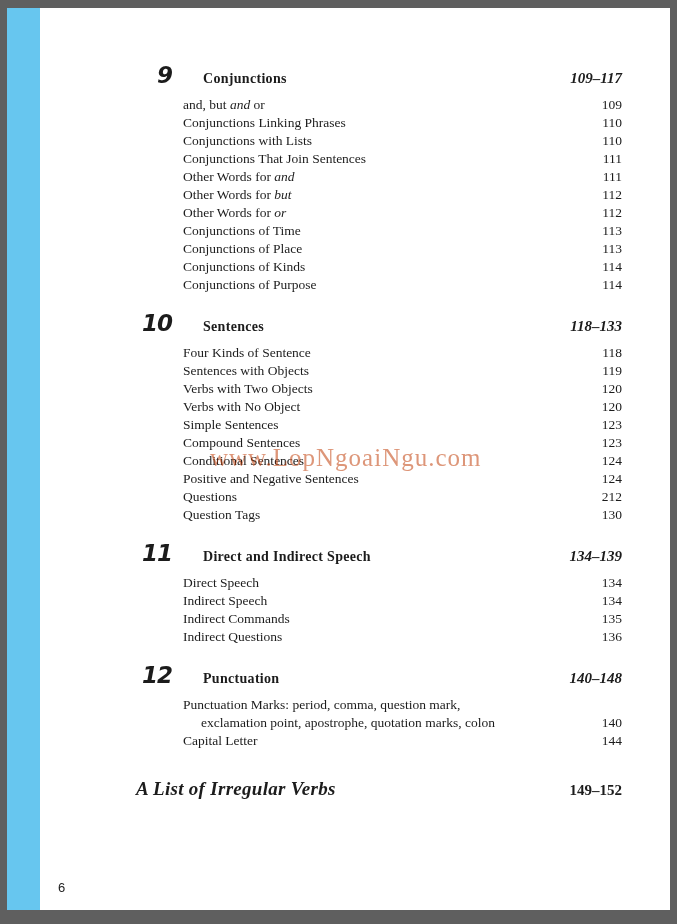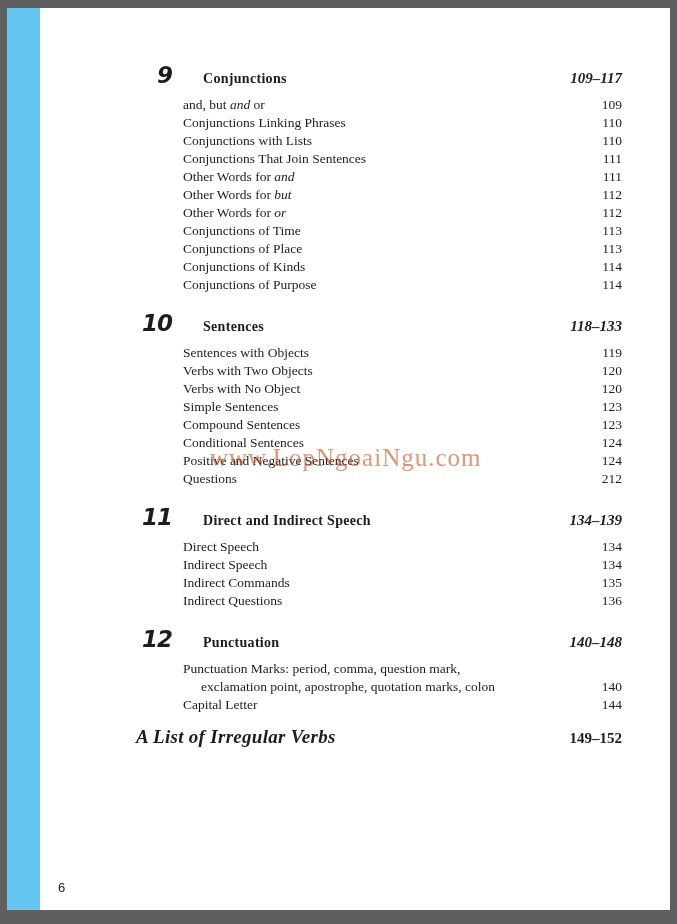--- a/index.html
+++ b/index.html
@@ -56,21 +56,21 @@
     font-size:13.5px;line-height:18px;
   }
   .toc-item-label{flex:1;padding-right:10px;}
   .toc-item-label.indent{margin-left:18px;}
   .toc-item-label .it{font-style:italic;}
   .toc-item-page{
     text-align:right;min-width:36px;white-space:nowrap;
   }
   .trailing-heading{
     display:flex;align-items:baseline;
-    margin-top:11px;
+    margin-top:27px;
   }
   .trailing-title{
     flex:1;
     font-weight:bold;font-style:italic;
     font-size:19px;line-height:24px;
     letter-spacing:0.3px;
   }
   .trailing-pages{
     font-weight:bold;
     font-size:15px;line-height:24px;
@@ -162,20 +162,24 @@
 </div>
   </div>
 
   <div class="toc-section">
     <div class="section-heading">
       <span class="chapter-number">10</span>
       <span class="chapter-title">Sentences</span>
       <span class="chapter-pages">118–133</span>
     </div>
     <div class="item-list">
+  <div class="toc-item">
+    <span class="toc-item-label"><span>Four Kinds of Sentence</span></span>
+    <span class="toc-item-page">118</span>
+  </div>
 
   <div class="toc-item">
     <span class="toc-item-label"><span>Sentences with Objects</span></span>
     <span class="toc-item-page">119</span>
   </div>
 
   <div class="toc-item">
     <span class="toc-item-label"><span>Verbs with Two Objects</span></span>
     <span class="toc-item-page">120</span>
   </div>
@@ -203,20 +207,24 @@
   <div class="toc-item">
     <span class="toc-item-label"><span>Positive and Negative Sentences</span></span>
     <span class="toc-item-page">124</span>
   </div>
 
   <div class="toc-item">
     <span class="toc-item-label"><span>Questions</span></span>
     <span class="toc-item-page">212</span>
   </div>
 
+  <div class="toc-item">
+    <span class="toc-item-label"><span>Question Tags</span></span>
+    <span class="toc-item-page">130</span>
+  </div>
 </div>
   </div>
 
   <div class="toc-section">
     <div class="section-heading">
       <span class="chapter-number">11</span>
       <span class="chapter-title">Direct and Indirect Speech</span>
       <span class="chapter-pages">134–139</span>
     </div>
     <div class="item-list">

